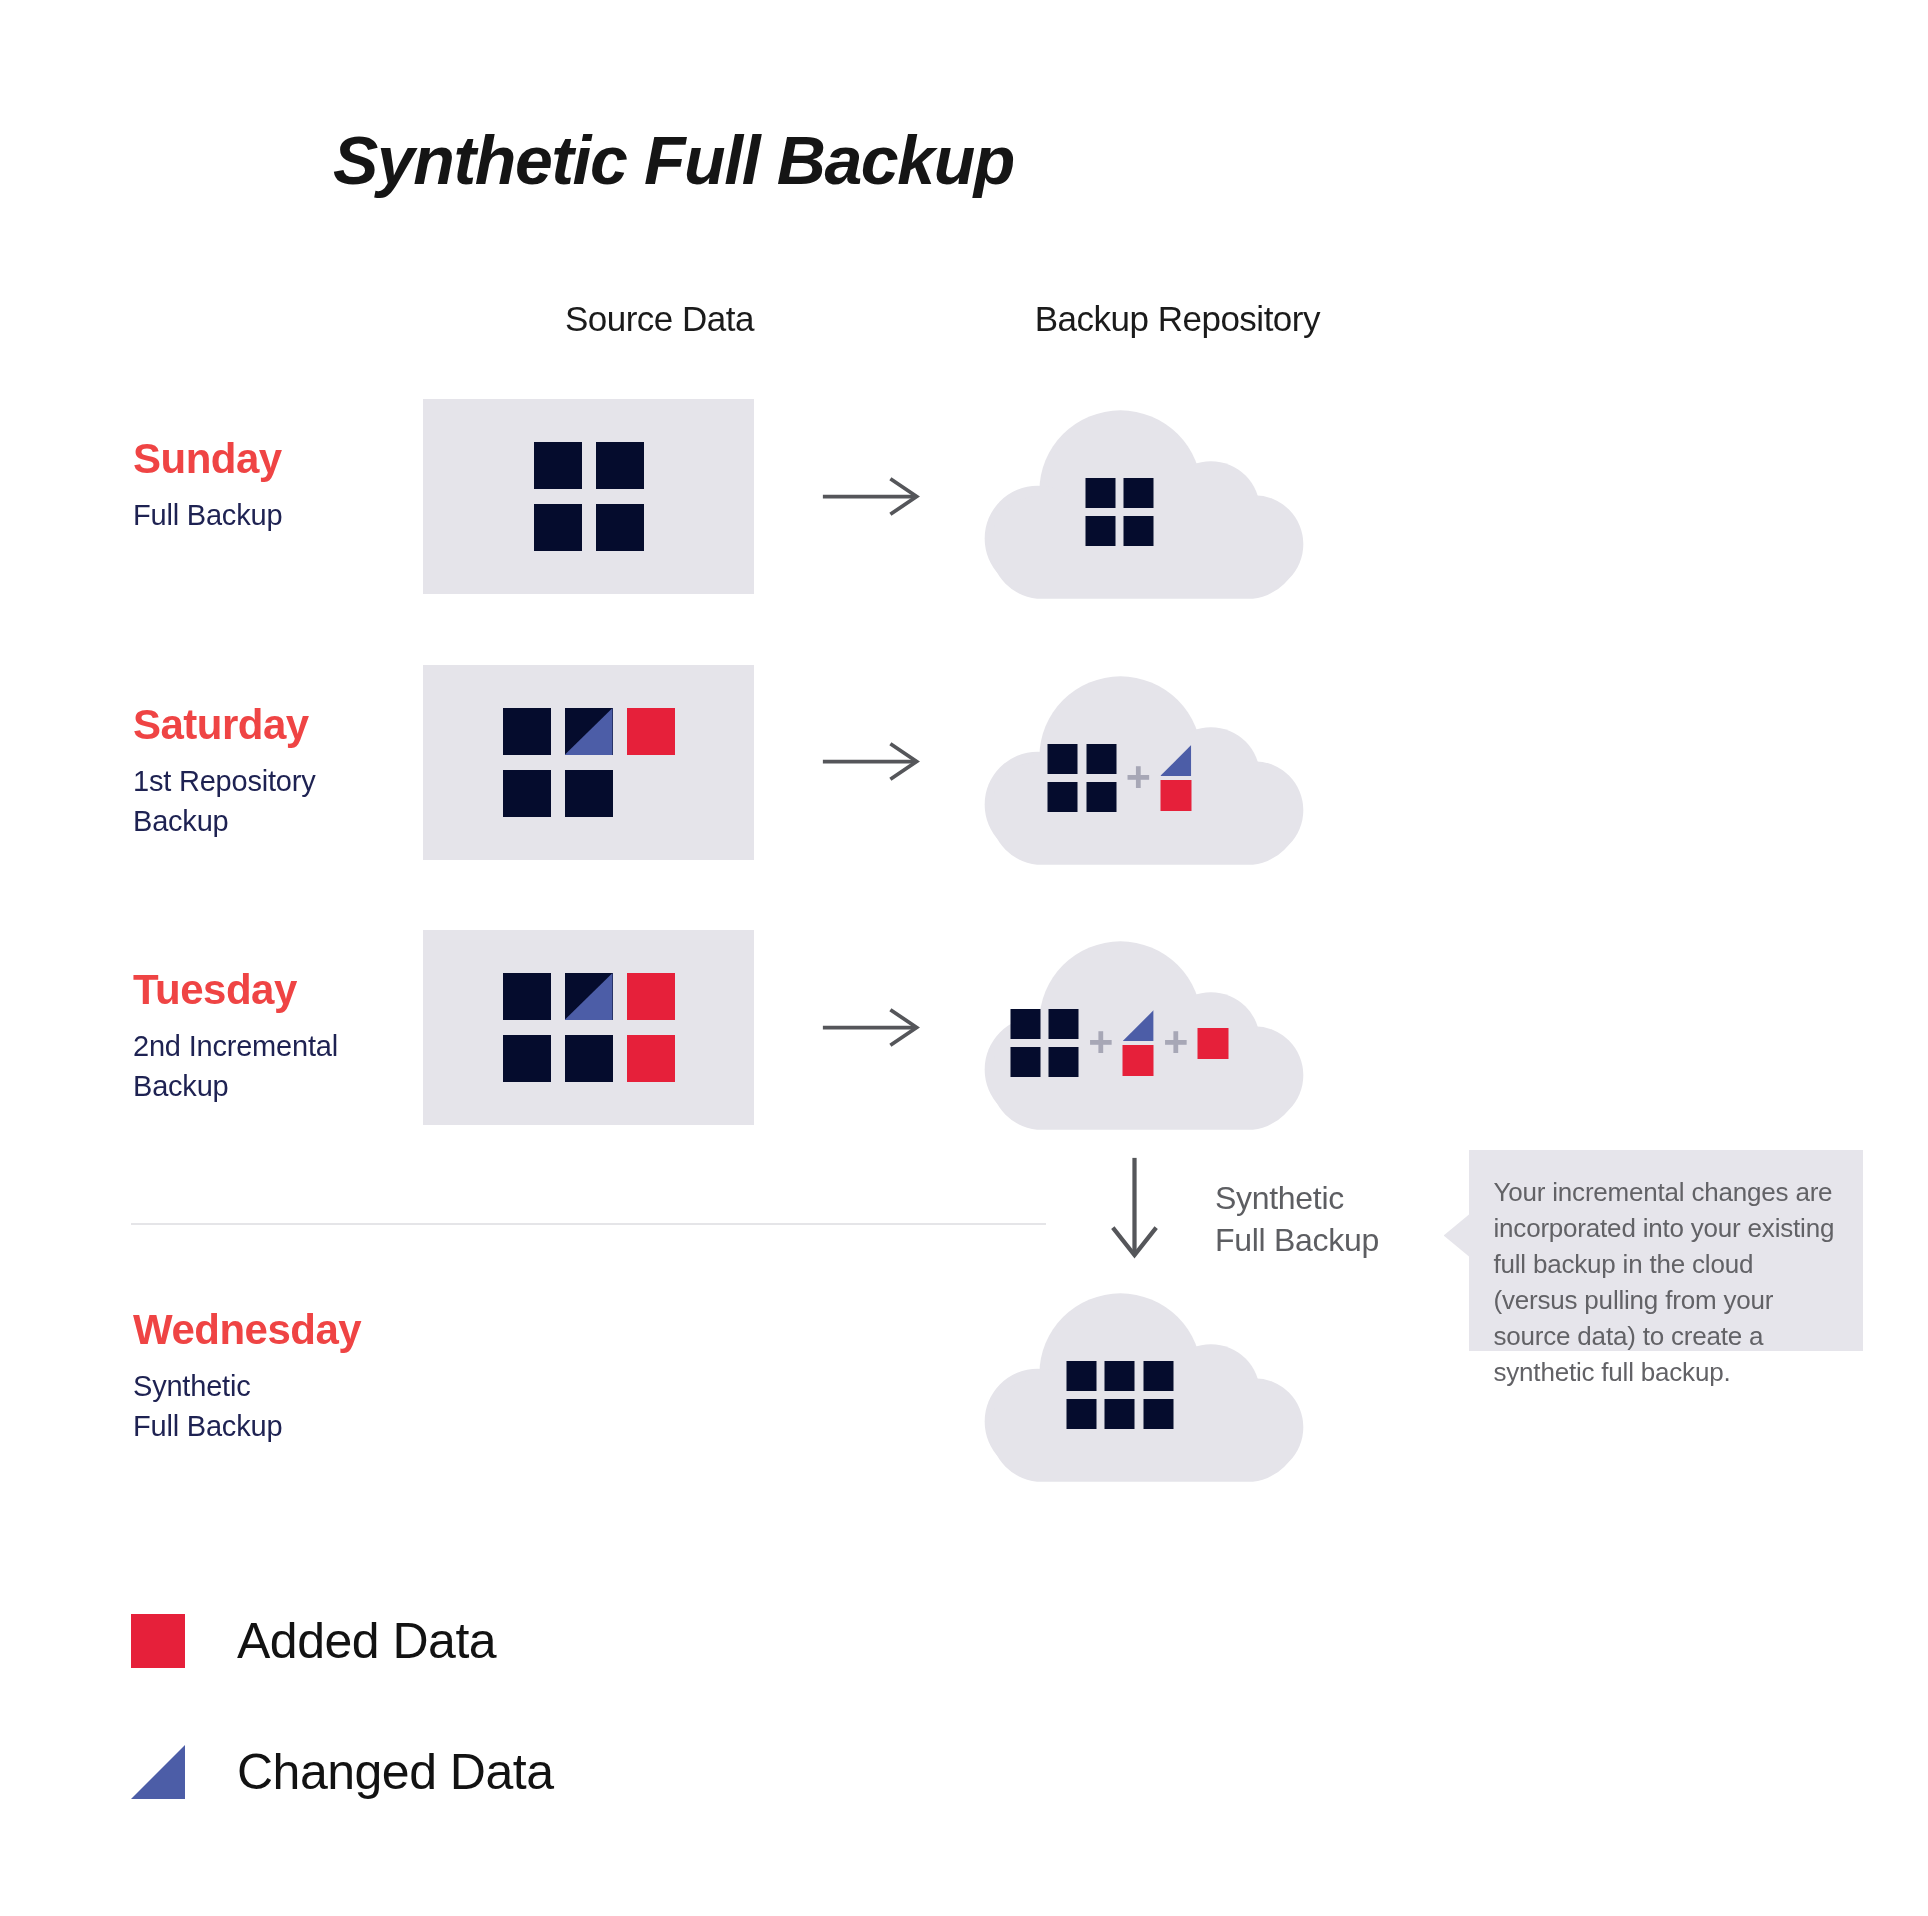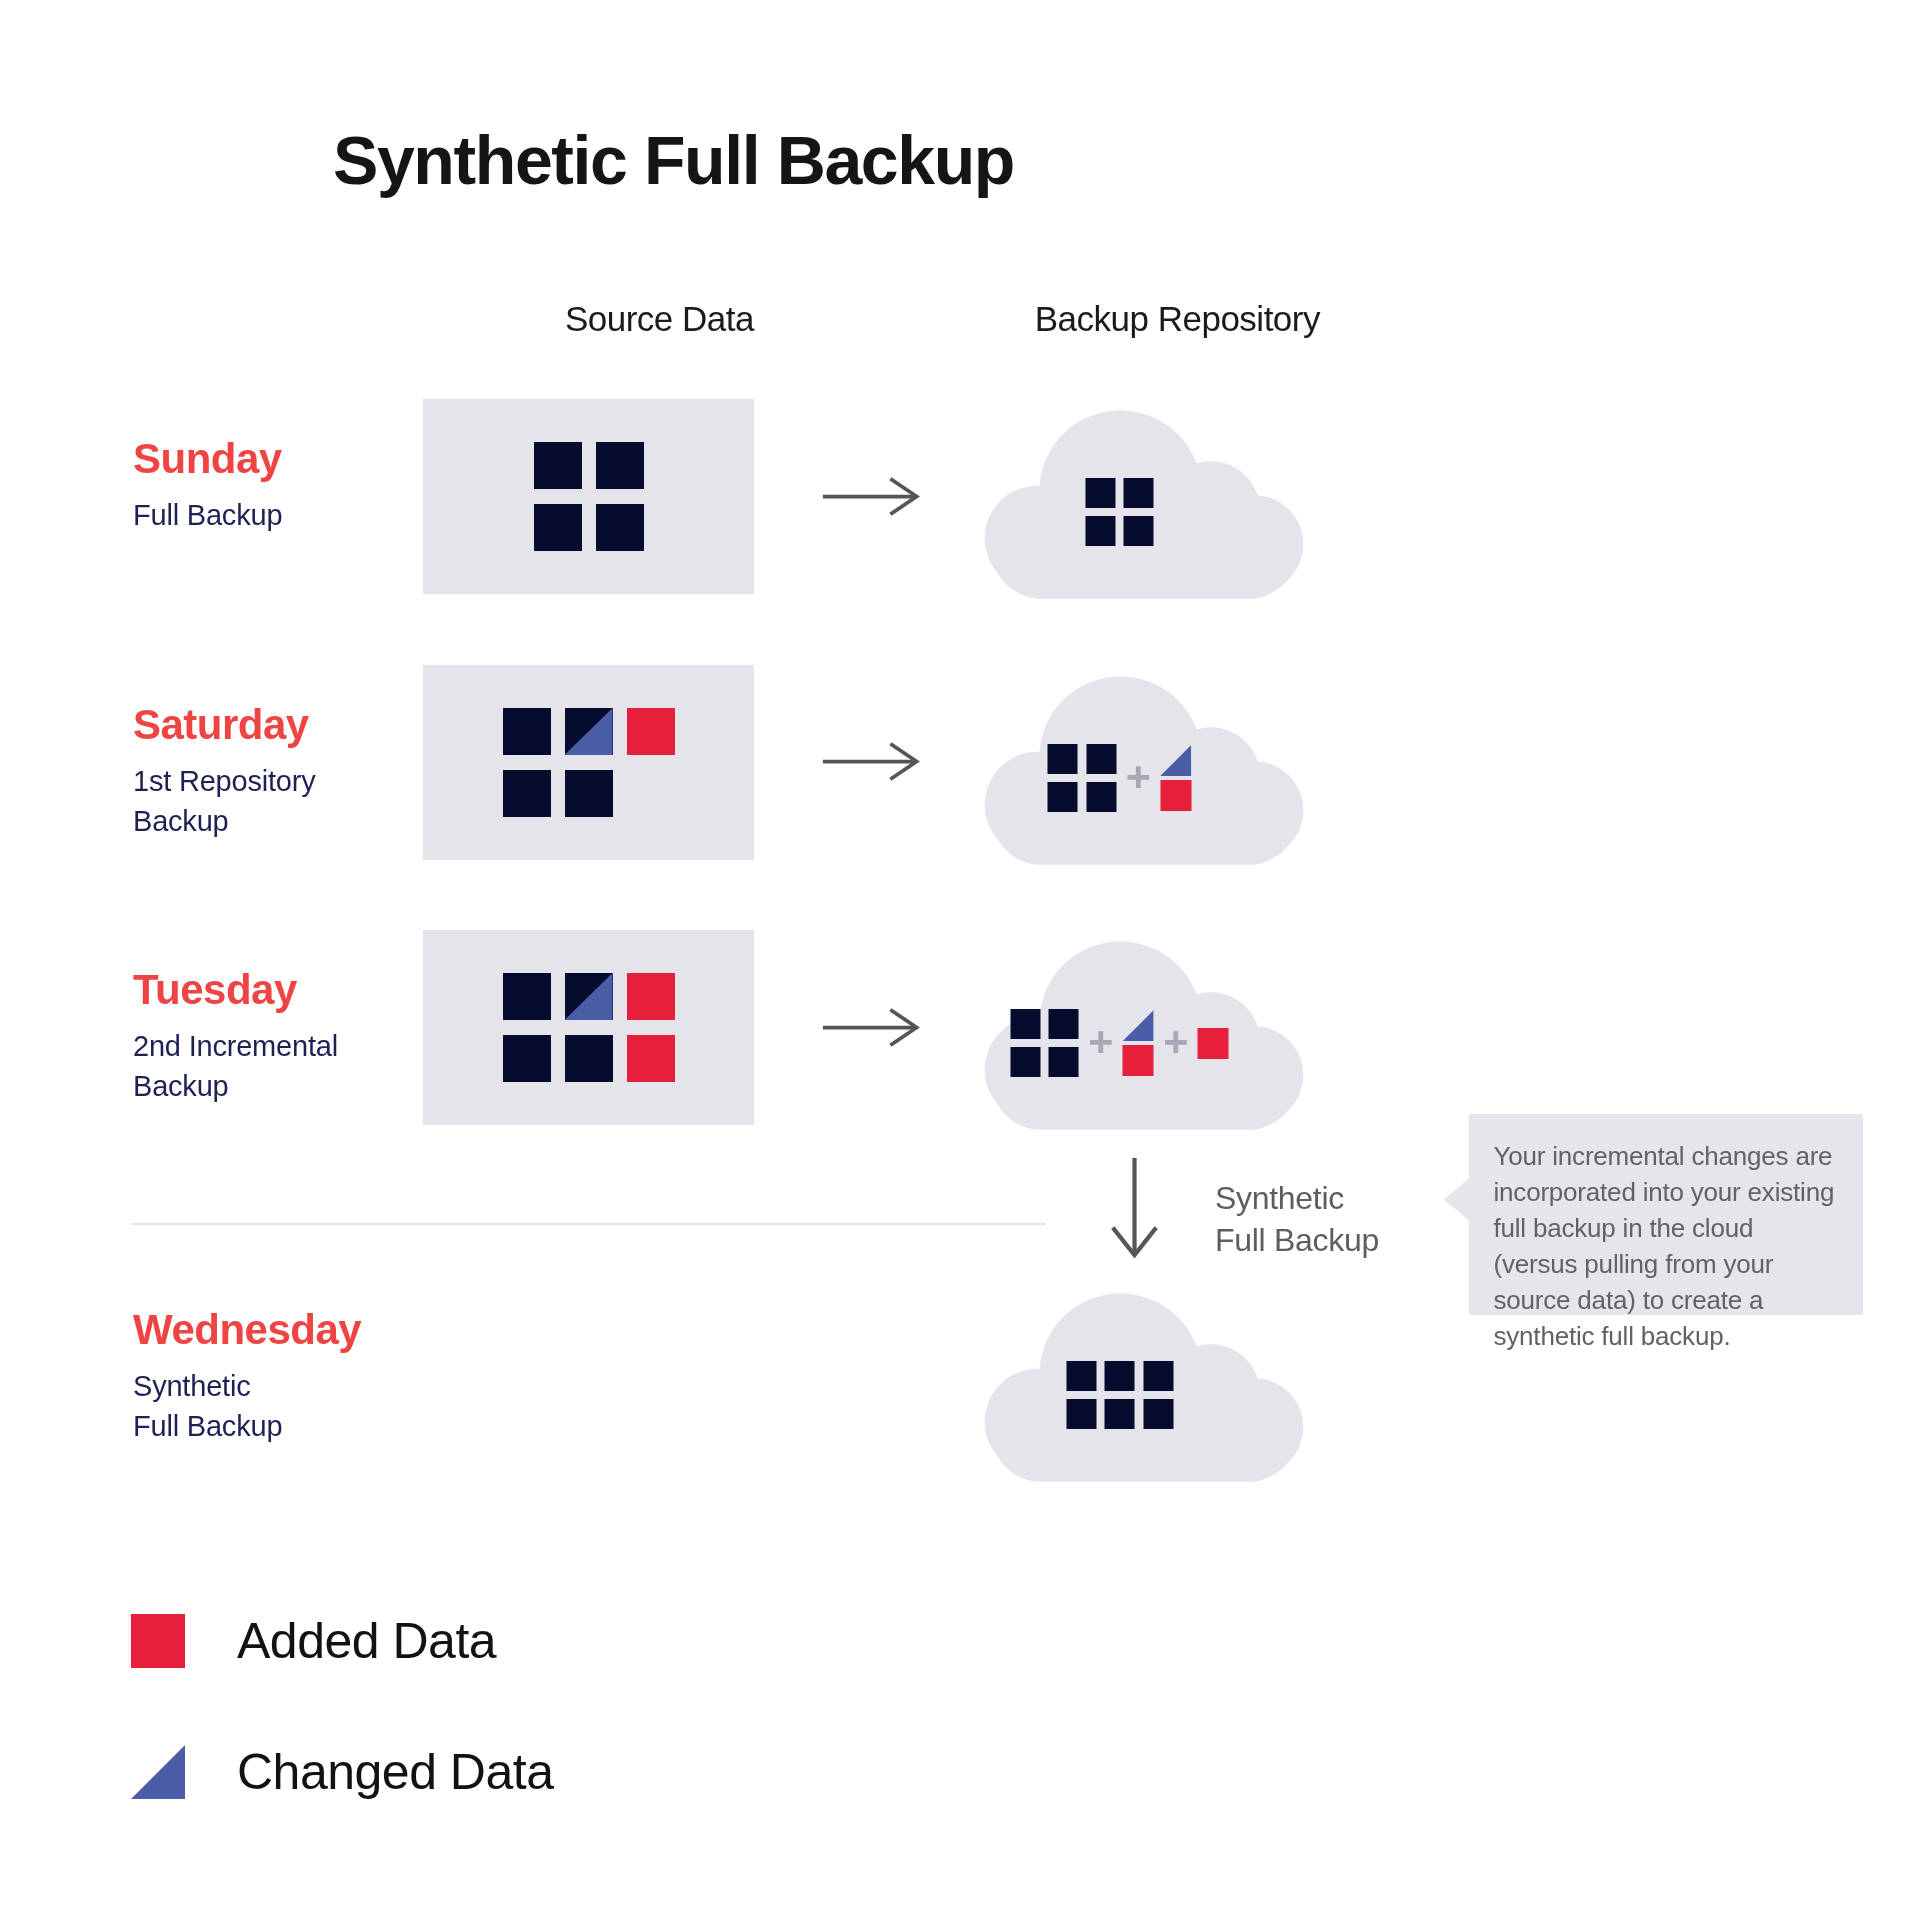--- a/index.html
+++ b/index.html
@@ -2,21 +2,21 @@
 <html style="font-size:15px"><head>
 <meta charset="utf-8">
 <style>
   html,body{margin:0;padding:0;background:#ffffff;}
   body{font-family:"Liberation Sans", sans-serif; -webkit-font-smoothing:antialiased;}
   #canvas{position:relative;width:1928px;height:1916px;background:#ffffff;overflow:hidden;}
 
   .abs{position:absolute;}
 
   
-  .title{left:333px;top:121px;font-size:68px;font-weight:700;color:#151515;letter-spacing:-1.4px;}
+  .title{left:333px;top:121px;font-size:68px;font-weight:700;color:#151515;letter-spacing:-1.4px;font-style:italic;}
   .col-header{top:299px;font-size:35px;font-weight:500;color:#1b1b1b;text-align:right;letter-spacing:-0.5px;}
   .col-header.source{left:423px;width:331px;}
   .col-header.repo{left:968px;width:352px;}
 
   
   .day-label{left:133px;width:282px;}
   .day-name{font-size:42px;font-weight:700;color:#ef4444;letter-spacing:-0.5px;line-height:47px;margin-bottom:13px;}
   .day-sub{font-size:29px;font-weight:400;color:#1e2252;line-height:40px;letter-spacing:-0.2px;}
 
   
@@ -48,21 +48,21 @@
   .h-arrow{left:821px;width:105px;height:45px;}
   .v-arrow{left:1108px;top:1156px;width:53px;height:115px;}
 
   
   .divider{left:131px;top:1223px;width:915px;height:1.9px;background:#e5e5e8;}
 
   
   .flow-label{left:1215px;top:1177px;font-size:32px;color:#5d5e62;line-height:42px;letter-spacing:-0.3px;}
 
   
-  .tooltip{left:1469px;top:1114px;width:394px;height:201px;background:#e6e5eb;box-sizing:border-box;
+  .tooltip{left:1469px;top:1150px;width:394px;height:201px;background:#e6e5eb;box-sizing:border-box;
     padding:23.5px 24.5px;}
   .tooltip-text{font-size:26px;line-height:36px;color:#626266;letter-spacing:-0.2px;}
   .tooltip-tail{position:absolute;left:-25.4px;top:64px;width:26px;height:43px;background:#e6e5eb;
     clip-path:polygon(100% 0, 100% 100%, 0 50%);}
 
   
   .legend-item{left:131px;display:flex;align-items:center;gap:52px;}
   .swatch{width:54px;height:54px;flex:0 0 auto;}
   .swatch-added{background:#e6203a;}
   .swatch-changed{background:#4c5da7;clip-path:polygon(100% 0, 100% 100%, 0 100%);}

